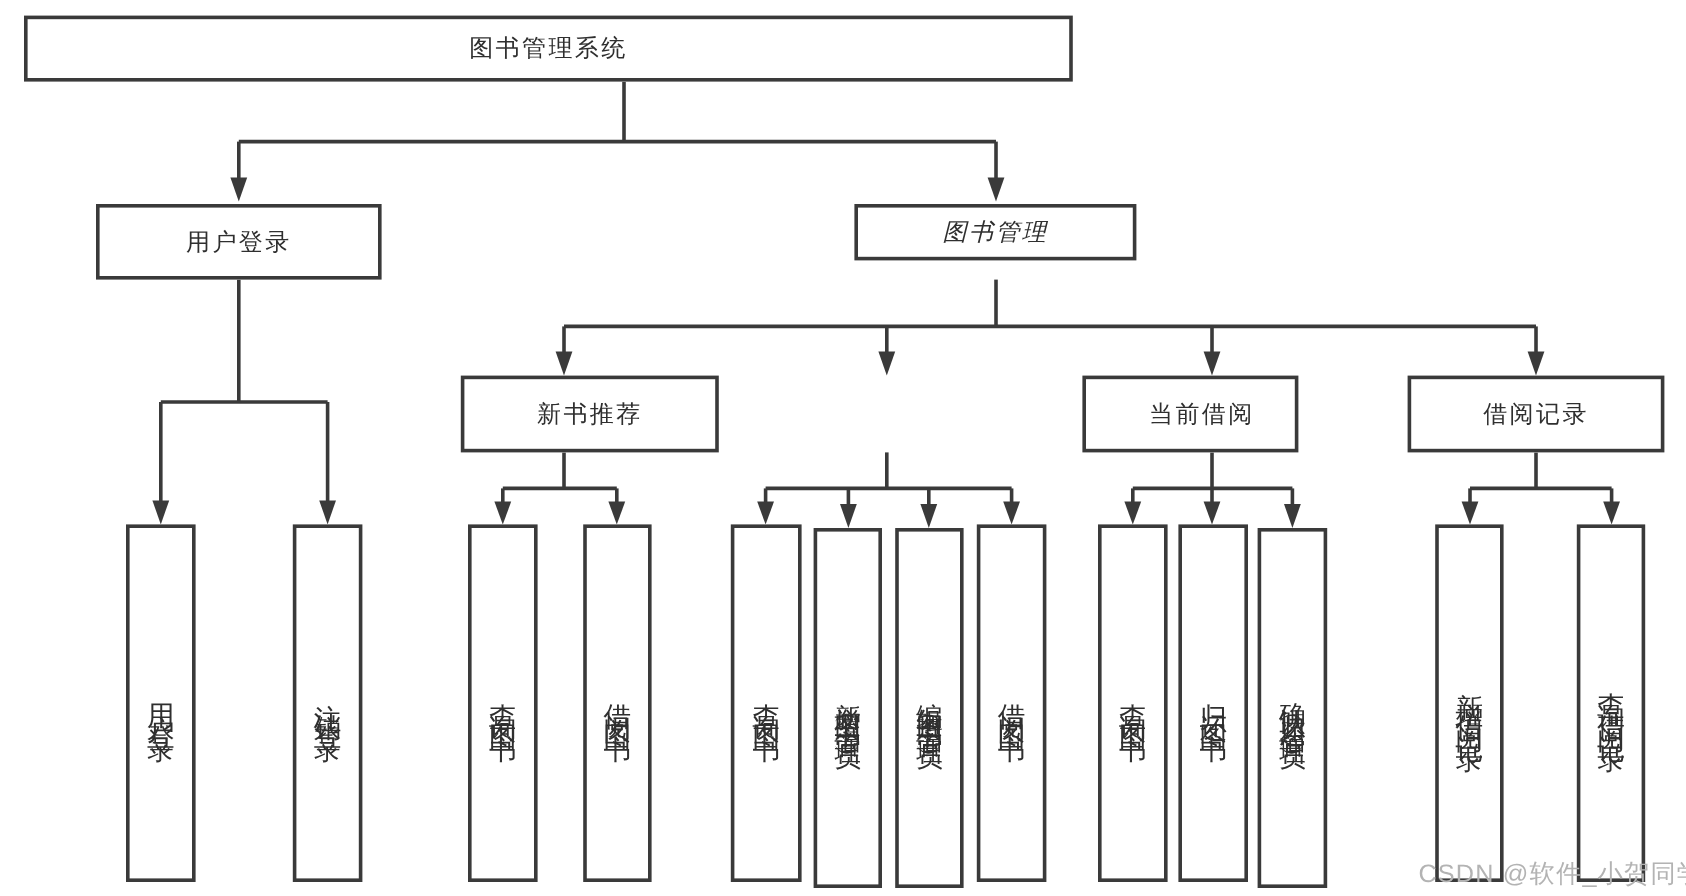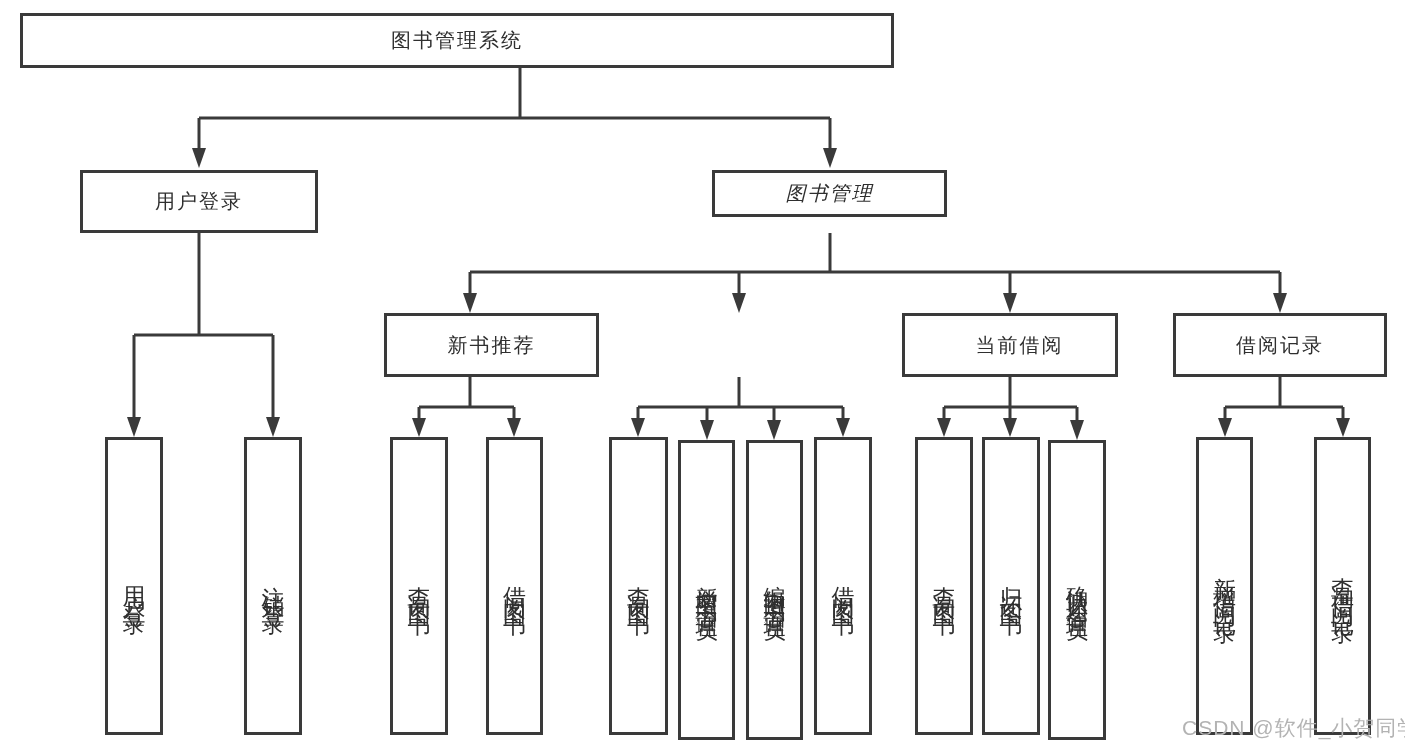--- a/index.html
+++ b/index.html
@@ -148,21 +148,21 @@
   <div class="box header" style="left:80px; top:170px; width:238px; height:63px;">
     <span>用户登录</span>
   </div>
   <div class="box header" style="left:712px; top:170px; width:235px; height:47px;font-style:italic;">
     <span>图书管理</span>
   </div>
 
   <div class="box header" style="left:368px; top:313px; width:215px; height:64px;margin-left:16px;">
     <span>新书推荐</span>
   </div>
-  <div class="box header" style="left:902px; top:313px; width:216px; height:64px;padding-left:19px;">
+  <div class="box header" style="left:902px; top:313px; width:180px; height:64px;padding-left:19px;">
     <span>当前借阅</span>
   </div>
   <div class="box header" style="left:1173px; top:313px; width:214px; height:64px;">
     <span>借阅记录</span>
   </div>
 
   <div class="box" style="left:105px; top:437px; width:58px; height:298px;">
     <span class="vtext">用户登录</span>
   </div>
   <div class="box" style="left:244px; top:437px; width:58px; height:298px;">

